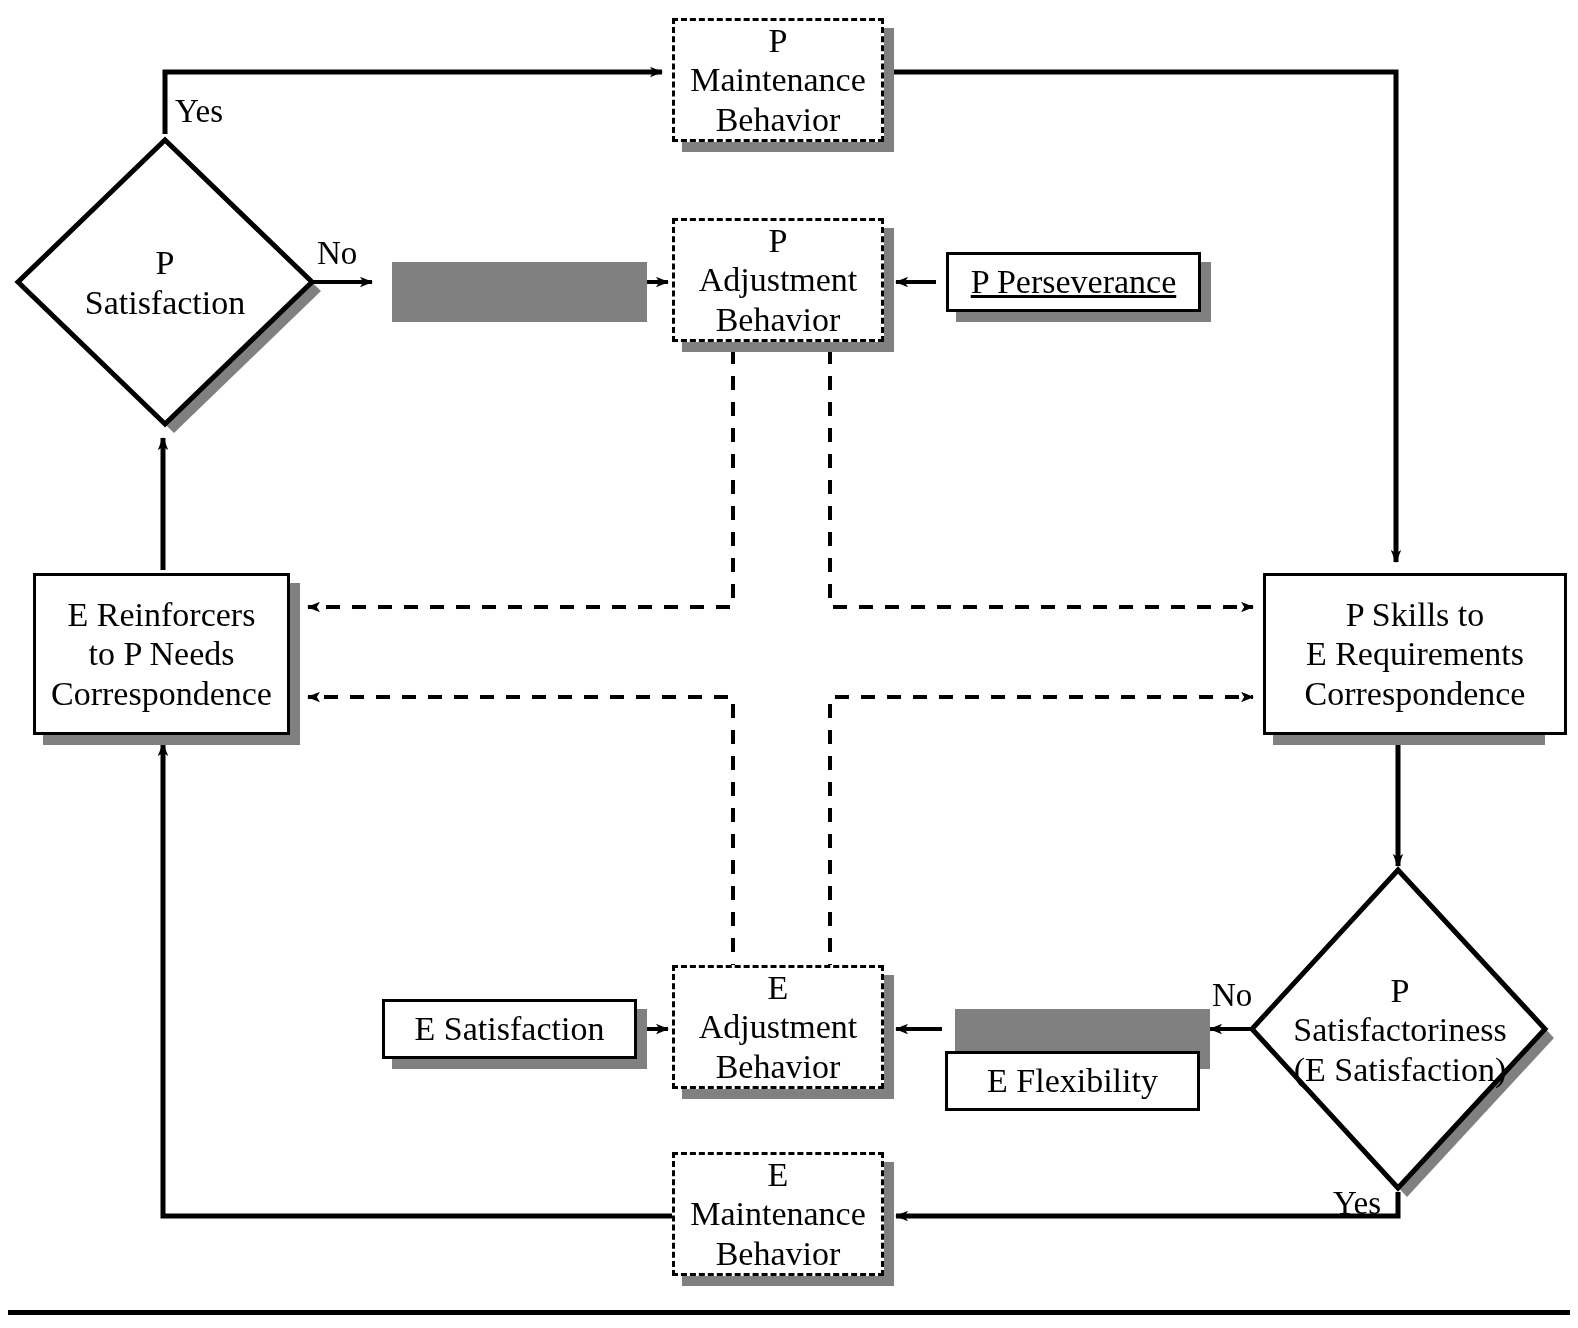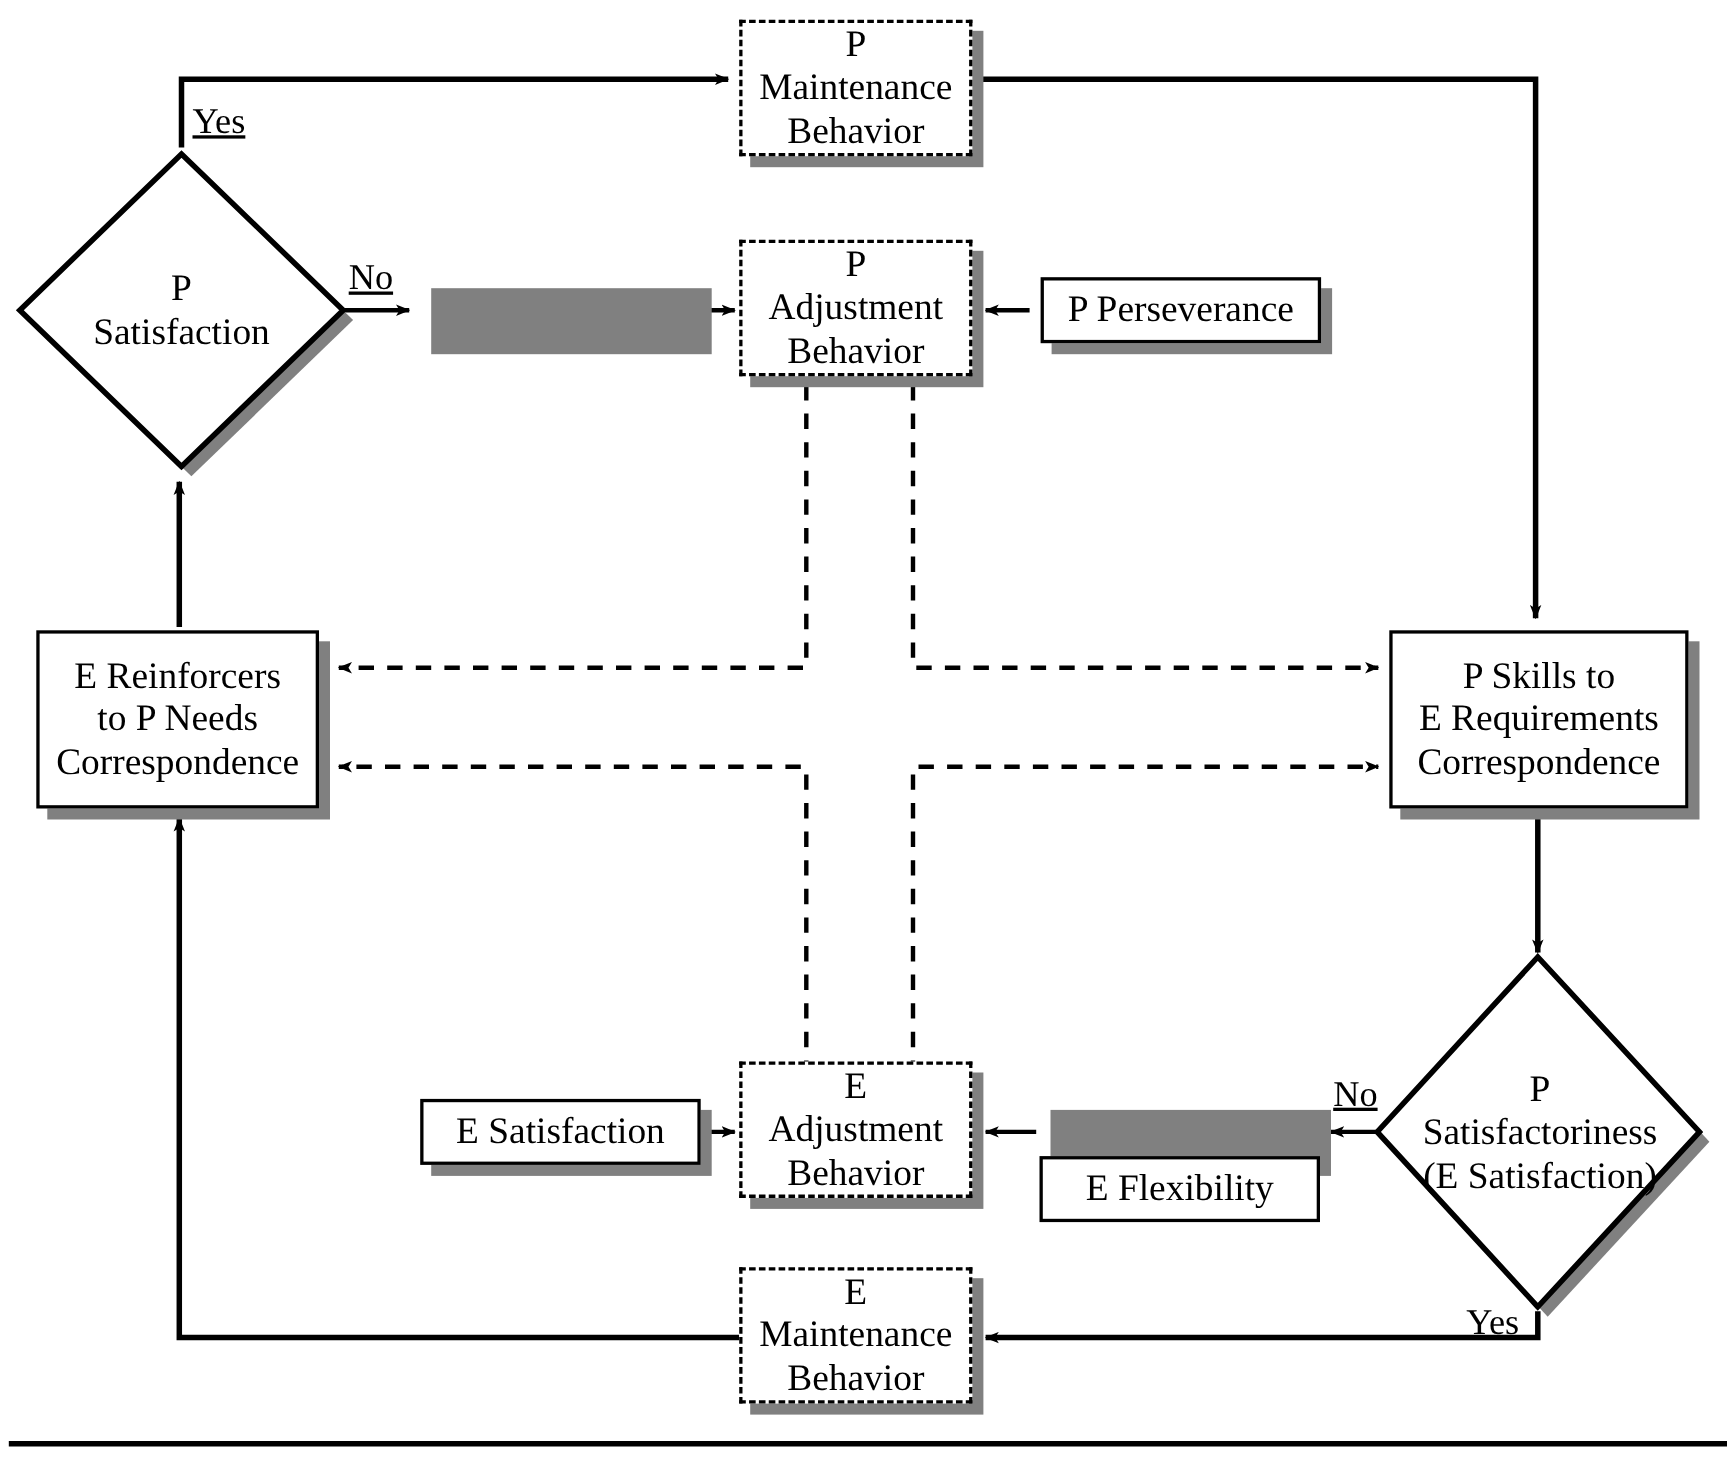--- a/index.html
+++ b/index.html
@@ -58,21 +58,20 @@
     color: #000000;
     z-index: 5;
     white-space: pre-line;
   }
   .edge-label {
     position: absolute;
     color: #000000;
     z-index: 6;
     background: transparent;
     white-space: nowrap;
-    text-decoration: underline;
   }
   .fs34 { font-size: 34px; }
   .fs33 { font-size: 33px; }
   .rule {
     position: absolute;
     background: #000000;
     z-index: 3;
   }
 </style>
 </head>
@@ -151,33 +150,33 @@
   <div class="shadow" style="left:392px; top:262px; width:255px; height:60px;"></div>
 
   <div class="shadow" style="left:682px; top:228px; width:212px; height:124px;"></div>
   <div class="node box-dashed fs34" style="left:672px; top:218px; width:212px; height:124px;">
     <span class="txt">P
 Adjustment
 Behavior</span>
   </div>
 
   <div class="shadow" style="left:956px; top:262px; width:255px; height:60px;"></div>
-  <div class="node box-solid fs34" style="left:946px; top:252px; width:255px; height:60px;">
+  <div class="node box-solid fs34" style="left:946px; top:252px; width:255px; height:60px;text-decoration:underline;">
     <span class="txt">P Perseverance</span>
   </div>
 
   <div class="shadow" style="left:43px; top:583px; width:257px; height:162px;"></div>
   <div class="node box-solid fs34" style="left:33px; top:573px; width:257px; height:162px;align-items:center;">
     <span class="txt">E Reinforcers
 to P Needs
 Correspondence</span>
   </div>
 
   <div class="shadow" style="left:1273px; top:583px; width:272px; height:162px;"></div>
-  <div class="node box-solid fs34" style="left:1263px; top:573px; width:272px; height:162px;">
+  <div class="node box-solid fs34" style="left:1263px; top:573px; width:304px; height:162px;">
     <span class="txt">P Skills to
 E Requirements
 Correspondence</span>
   </div>
 
   <div class="shadow" style="left:392px; top:1009px; width:255px; height:60px;"></div>
   <div class="node box-solid fs34" style="left:382px; top:999px; width:255px; height:60px;">
     <span class="txt">E Satisfaction</span>
   </div>
 

